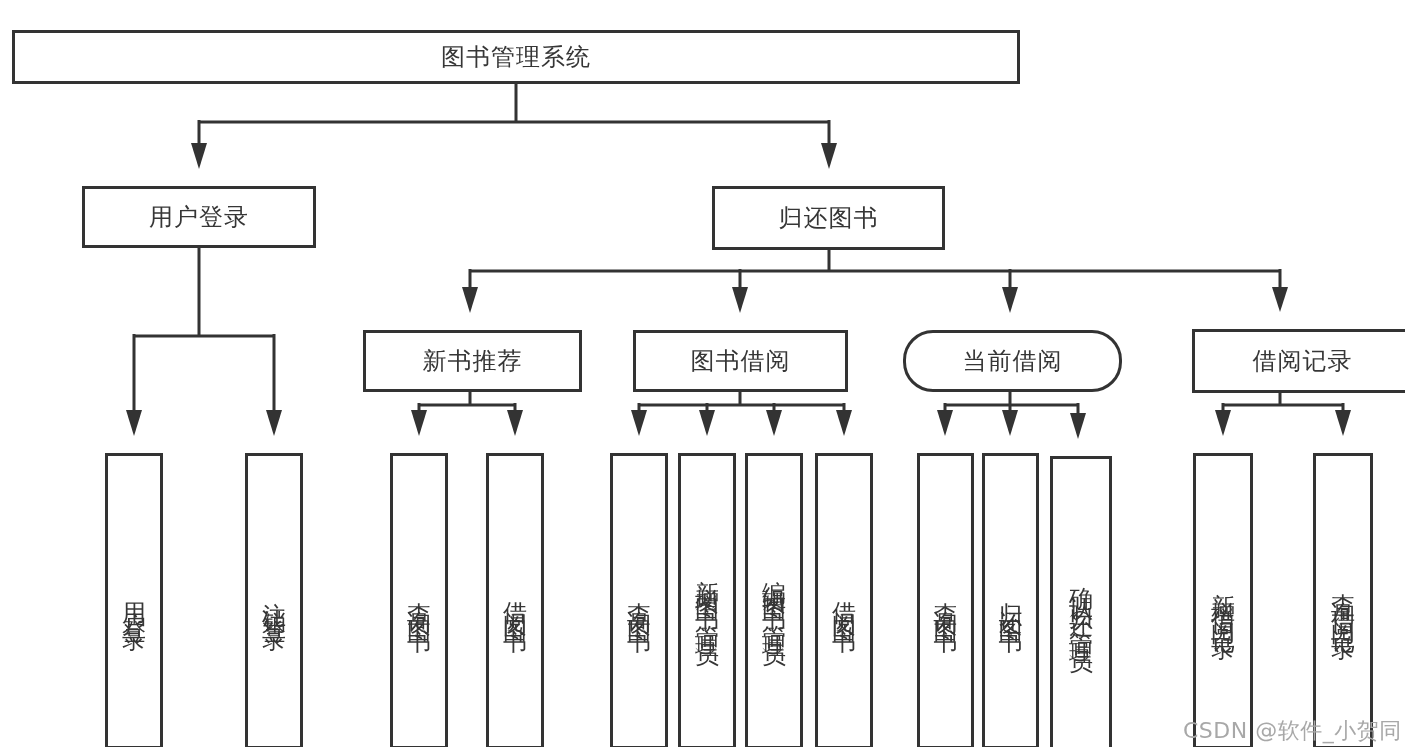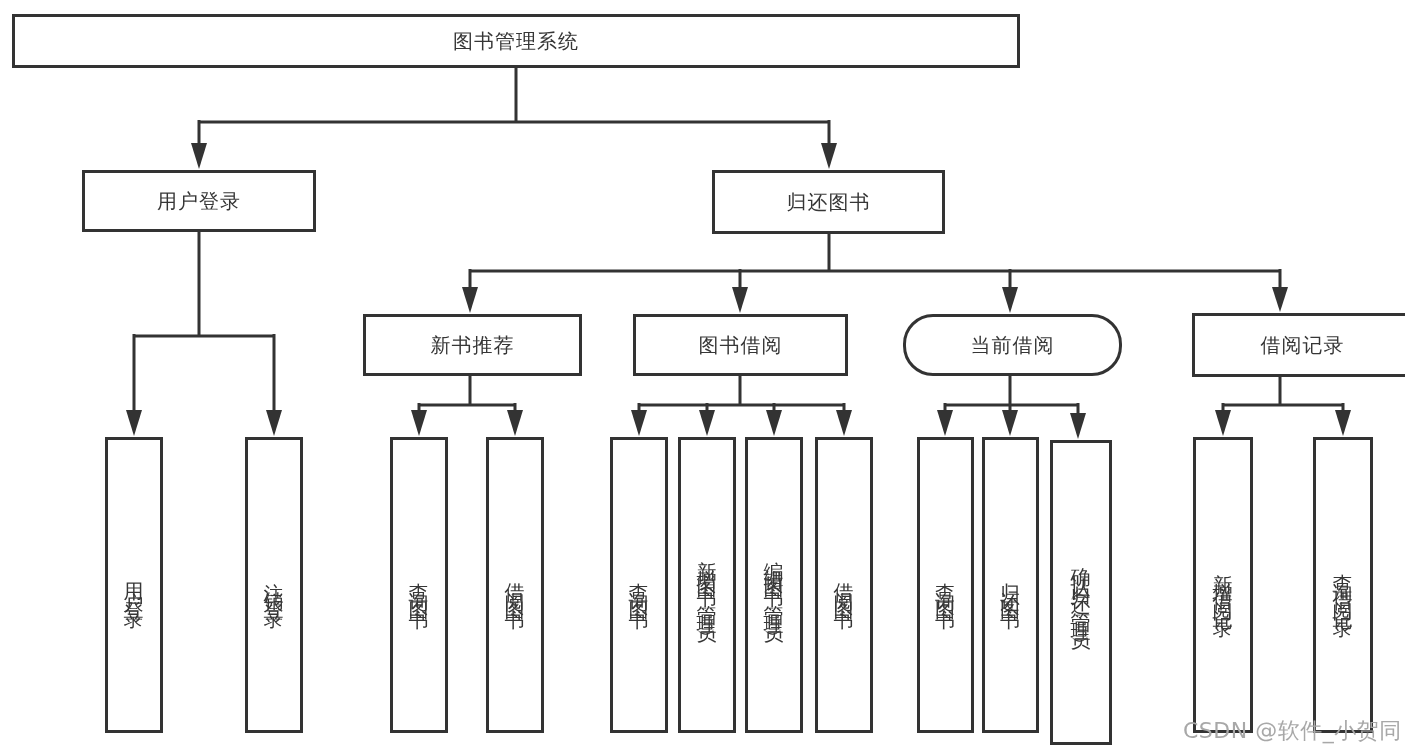--- a/index.html
+++ b/index.html
@@ -18,23 +18,24 @@
   }
   .node {
     position: absolute;
     box-sizing: border-box;
     background: #ffffff;
     border: 3px solid var(--c-line, #333333);
     color: var(--c-text, #363636);
     display: flex;
     align-items: center;
     justify-content: center;
-    font-size: 20px;
+    font-size: 24px;
     line-height: 1;
     white-space: nowrap;
+    margin-top: 16px;
   }
   .h { letter-spacing: 1px; }
   .v {
     writing-mode: vertical-rl;
     text-orientation: mixed;
     letter-spacing: 9px;
     white-space: normal;
   }
   
   .n-root            { left: 12px;   top: 14px;  width: 1008px; height: 54px; }

